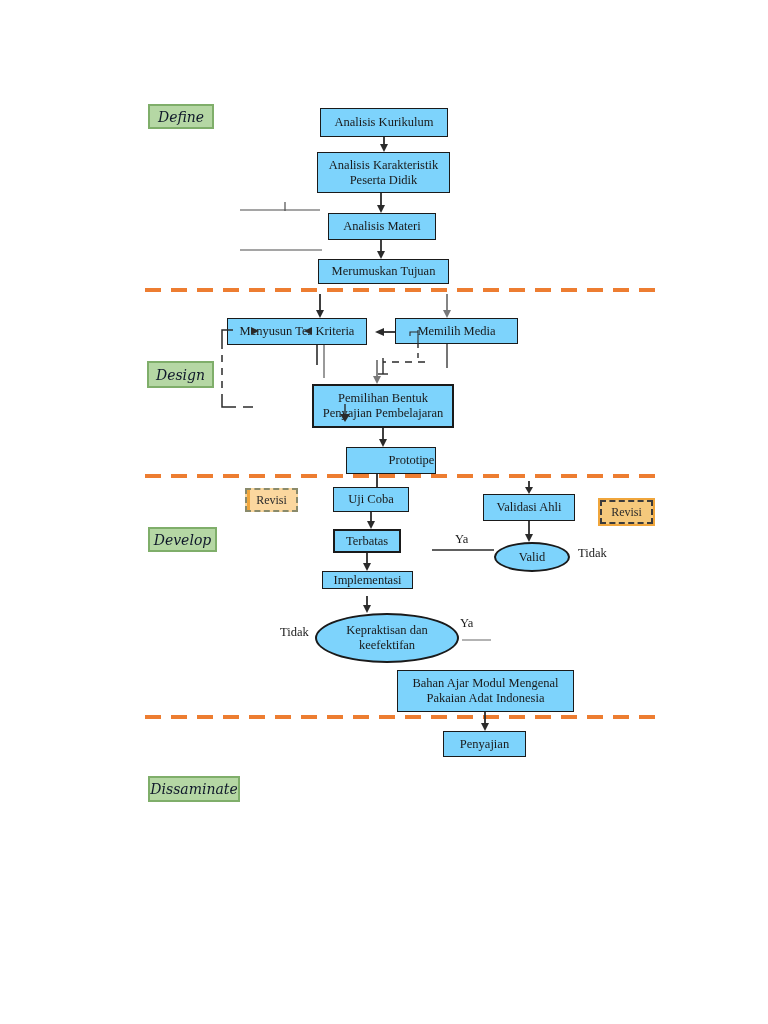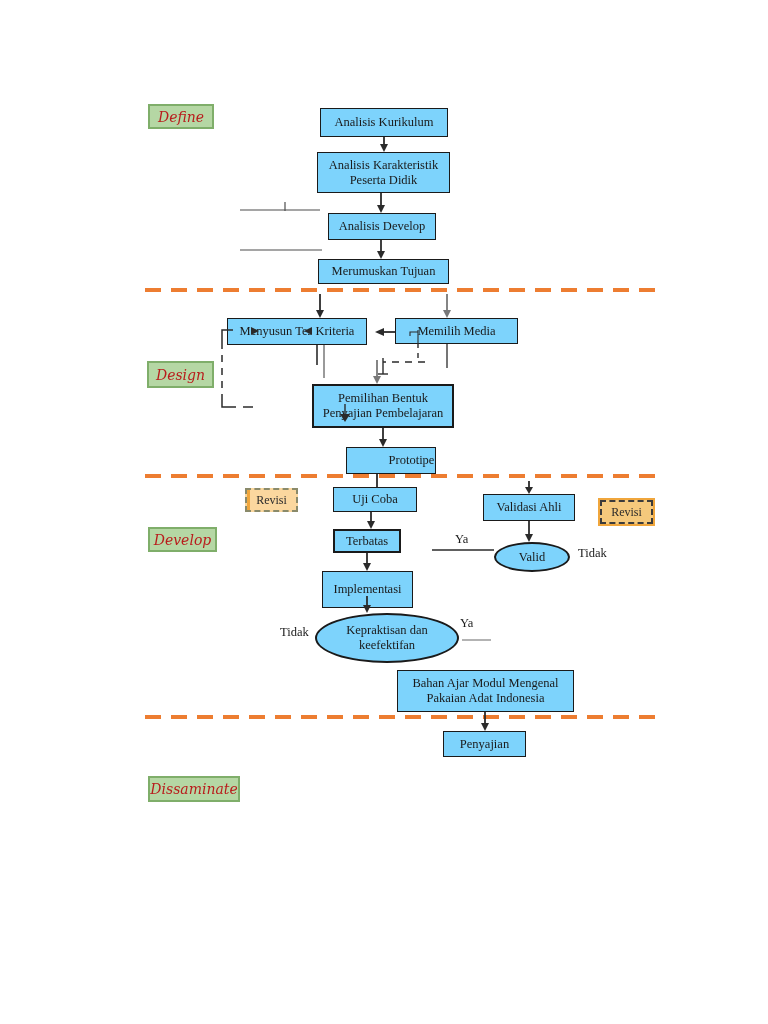--- a/index.html
+++ b/index.html
@@ -6,21 +6,21 @@
   .page{position:relative;width:768px;height:1024px;background:#ffffff;overflow:hidden;
         font-family:"Liberation Serif",serif;color:#1a1a1a;}
   .box{position:absolute;border:1.6px solid #1a1a1a;background:#7dd3fc;
        display:flex;align-items:center;justify-content:center;text-align:center;
        font-size:12.5px;line-height:1.2;padding:1px 3px;box-sizing:border-box;}
   .box.thick{border-width:2.4px;}
   .ellipse{border-radius:50%;border-width:2px;}
   .phase{position:absolute;background:#b5d7a4;border:2px solid #7fae6a;
          display:flex;align-items:center;justify-content:center;
          font-style:italic;font-size:14px;font-family:"DejaVu Serif",serif;
-         color:#b91c1c;box-sizing:border-box;}
+         color:#0f172a;box-sizing:border-box;}
   .revisi{position:absolute;background:#fbd79e;border:2px dashed #8a8a6a;
           box-shadow:inset 3px 0 0 #f0a63c;
           display:flex;align-items:center;justify-content:center;
           font-size:12px;box-sizing:border-box;color:#2b2b2b;}
   .revisi.right{background:#f5c97c;border:2px dashed #3b3b3b;
                 box-shadow:0 0 0 2px #f0a63c;}
   .lbl{position:absolute;font-size:12.5px;color:#1a1a1a;white-space:nowrap;}
   .divider{position:absolute;left:145px;width:517px;height:4px;
            background:repeating-linear-gradient(90deg,#ed7d31 0 16px,transparent 16px 26px);}
   svg.connectors{position:absolute;left:0;top:0;width:768px;height:1024px;pointer-events:none;}
@@ -34,32 +34,32 @@
   <div class="phase" style="left:147px;top:361px;width:67px;height:27px;">Design</div>
   <div class="phase" style="left:148px;top:527px;width:69px;height:25px;">Develop</div>
   <div class="phase" style="left:148px;top:736px;width:92px;height:26px;margin-top:40px;">Dissaminate</div>
 
   <div class="divider" style="top:288px;"></div>
   <div class="divider" style="top:474px;"></div>
   <div class="divider" style="top:715px;"></div>
 
   <div class="box" style="left:320px;top:108px;width:128px;height:29px;">Analisis Kurikulum</div>
   <div class="box" style="left:317px;top:152px;width:133px;height:41px;">Analisis Karakteristik Peserta Didik</div>
-  <div class="box" style="left:328px;top:213px;width:108px;height:27px;">Analisis Develop</div>
+  <div class="box" style="left:328px;top:213px;width:108px;height:27px;">Analisis Materi</div>
   <div class="box" style="left:318px;top:259px;width:131px;height:25px;">Merumuskan Tujuan</div>
 
   <div class="box" style="left:227px;top:318px;width:140px;height:27px;">Menyusun Tes Kriteria</div>
   <div class="box" style="left:395px;top:318px;width:123px;height:26px;">Memilih Media</div>
   <div class="box thick" style="left:312px;top:384px;width:142px;height:44px;">Pemilihan Bentuk Penyajian Pembelajaran</div>
   <div class="box" style="left:346px;top:447px;width:90px;height:27px;padding-left:44px;">Prototipe</div>
 
-  <div class="box" style="left:333px;top:487px;width:84px;height:25px;text-align:right;">Uji Coba</div>
+  <div class="box" style="left:333px;top:487px;width:76px;height:25px;text-align:right;">Uji Coba</div>
   <div class="box" style="left:483px;top:494px;width:92px;height:27px;">Validasi Ahli</div>
   <div class="box thick" style="left:333px;top:529px;width:68px;height:24px;">Terbatas</div>
-  <div class="box" style="left:322px;top:571px;width:91px;height:37px;">Implementasi</div>
+  <div class="box" style="left:322px;top:571px;width:91px;height:18px;">Implementasi</div>
 
   <div class="box" style="left:397px;top:670px;width:177px;height:42px;">Bahan Ajar Modul Mengenal Pakaian Adat Indonesia</div>
   <div class="box" style="left:443px;top:731px;width:83px;height:26px;">Penyajian</div>
 
   <div class="box ellipse" style="left:494px;top:542px;width:76px;height:30px;">Valid</div>
   <div class="box ellipse" style="left:315px;top:613px;width:144px;height:50px;">Kepraktisan dan keefektifan</div>
 
   <div class="revisi" style="left:245px;top:488px;width:53px;height:24px;">Revisi</div>
   <div class="revisi right" style="left:600px;top:500px;width:53px;height:24px;">Revisi</div>
 

